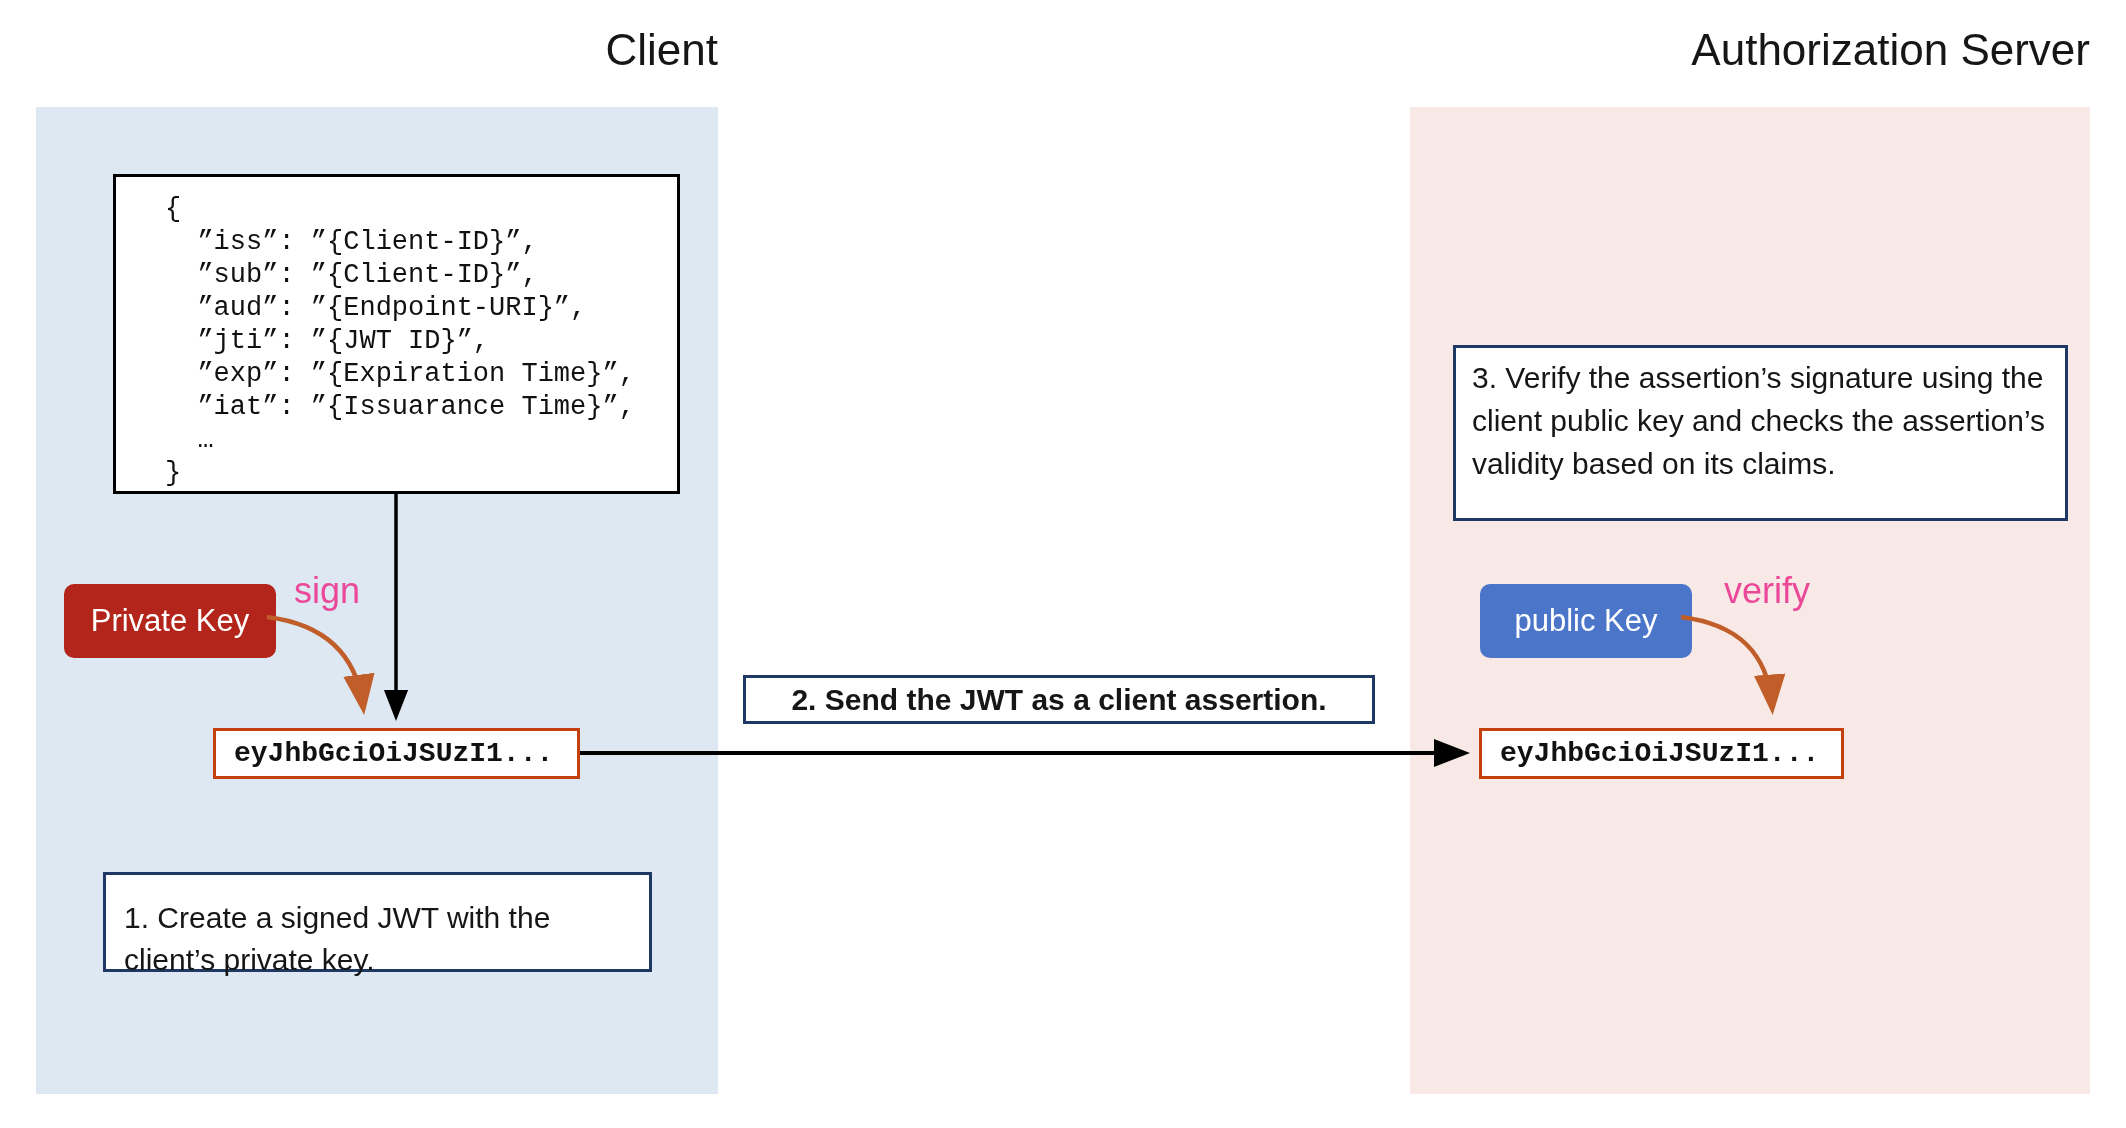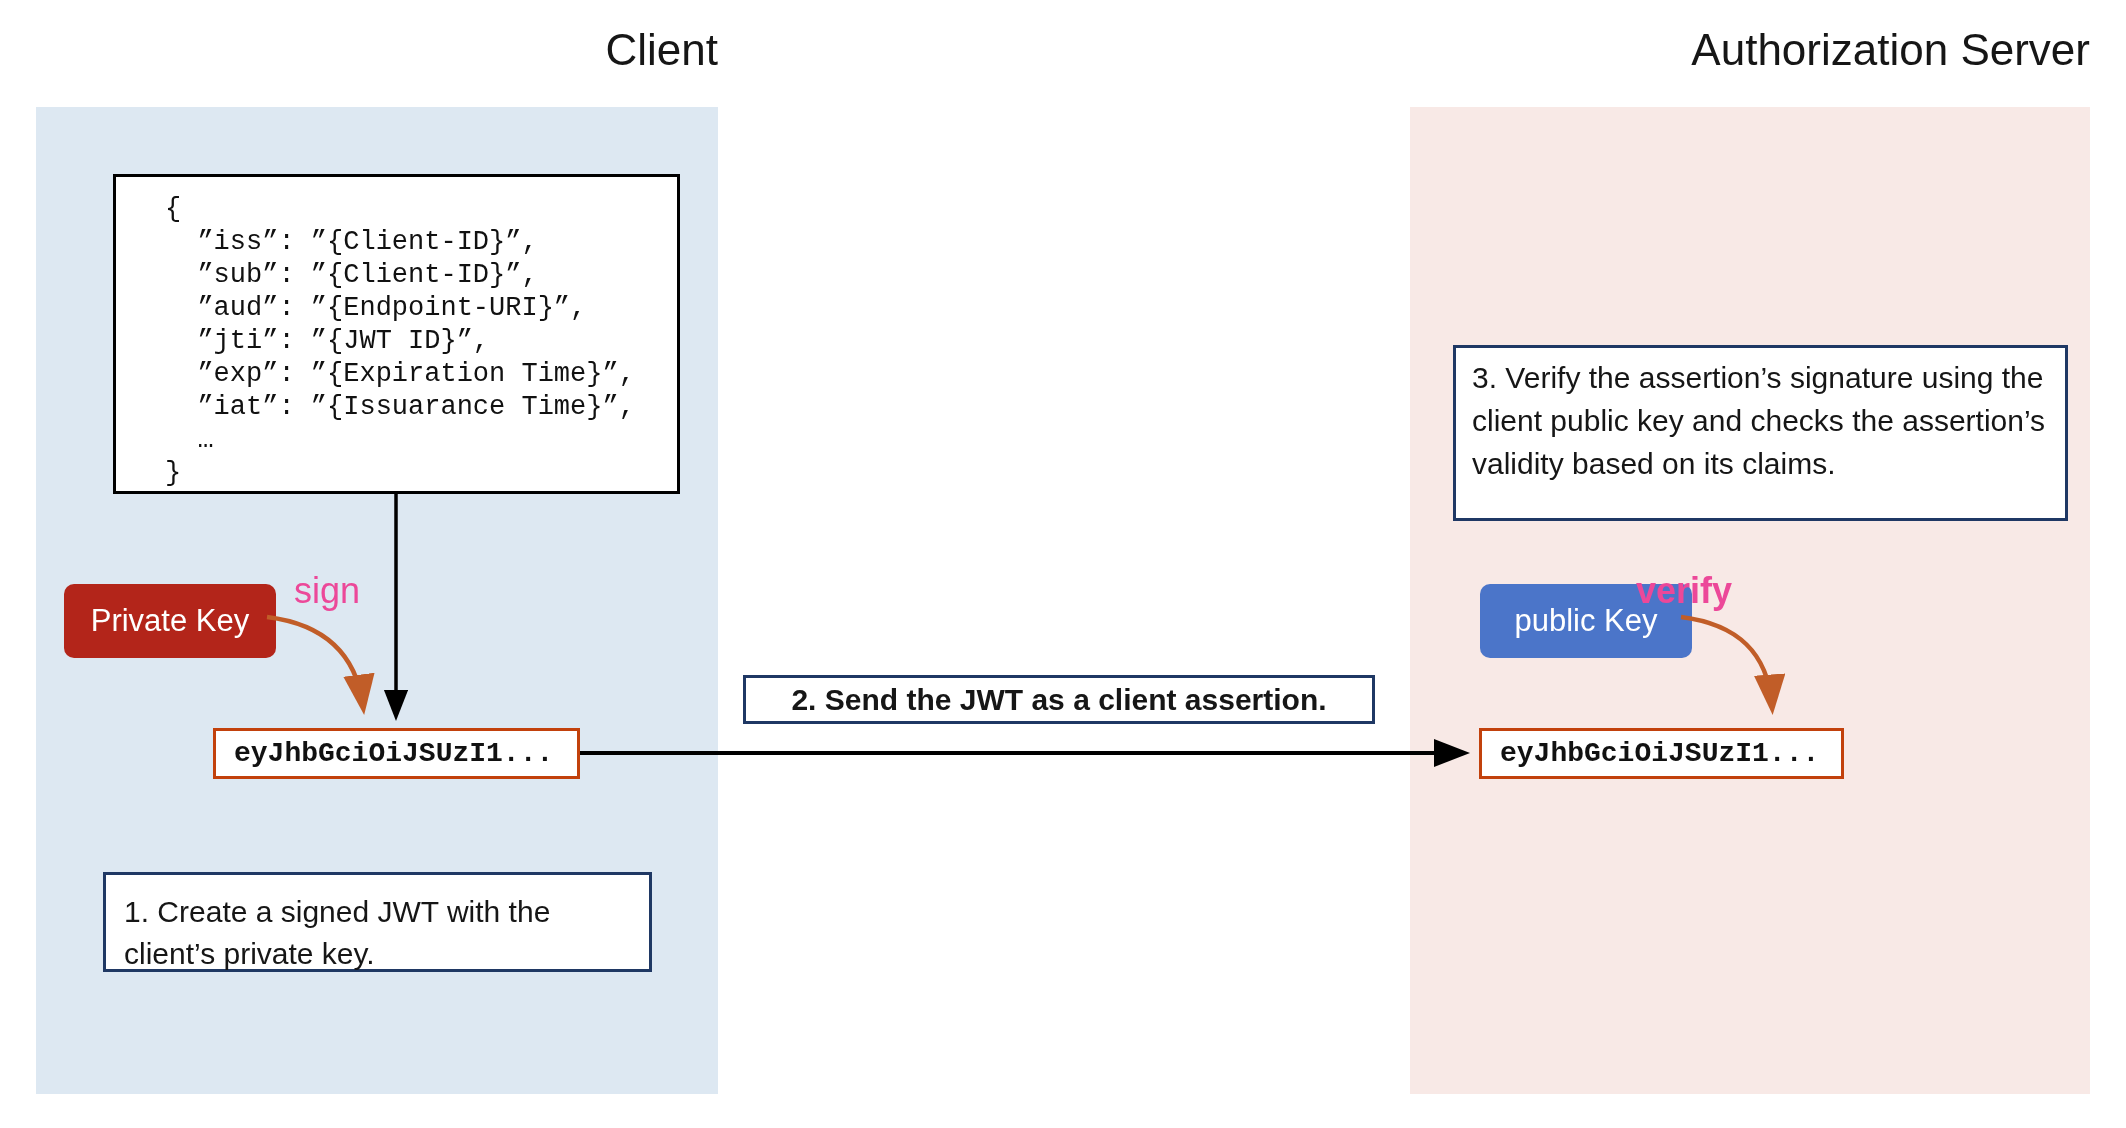--- a/index.html
+++ b/index.html
@@ -28,34 +28,34 @@
     position:absolute;width:212px;height:74px;border-radius:10px;
     display:flex;align-items:center;justify-content:center;
     color:#ffffff;font-size:31px;
   }
   .key-private{left:64px;top:584px;background:#b3251a;}
   .key-public{left:1480px;top:584px;background:#4b75c9;}
   .action-label{
     position:absolute;font-size:36px;color:#ec4899;
   }
   .label-sign{left:277px;top:570px;width:100px;text-align:center;}
-  .label-verify{left:1636px;top:570px;width:100px;text-align:left;font-weight:bold;}
+  .label-verify{left:1710px;top:570px;width:100px;text-align:right;}
   .jwt-box{
     position:absolute;top:728px;width:367px;height:51px;background:#ffffff;
     border:3px solid #c2410c;box-sizing:border-box;
     display:flex;align-items:center;padding-left:18px;
     font-family:"Liberation Mono","DejaVu Sans Mono",monospace;font-size:28px;color:#111;font-weight:bold;
   }
   .jwt-client{left:213px;}
   .jwt-server{left:1479px;width:365px;}
   .step-box{
     position:absolute;background:#ffffff;border:3px solid #1f3864;box-sizing:border-box;
     font-size:30px;color:#161616;
   }
-  .step-1{left:103px;top:872px;width:549px;height:100px;padding:16px 18px;line-height:42px;}
+  .step-1{left:103px;top:872px;width:549px;height:100px;padding:22px 18px;line-height:42px;}
   .step-2{
     left:743px;top:675px;width:632px;height:49px;
     display:flex;align-items:center;justify-content:center;line-height:1;font-weight:bold;
   }
   .step-3{left:1453px;top:345px;width:615px;height:176px;padding:8px 16px;line-height:43px;}
   .arrow-layer{position:absolute;left:0;top:0;width:2126px;height:1128px;pointer-events:none;}
 </style>
 </head>
 <body>
 

